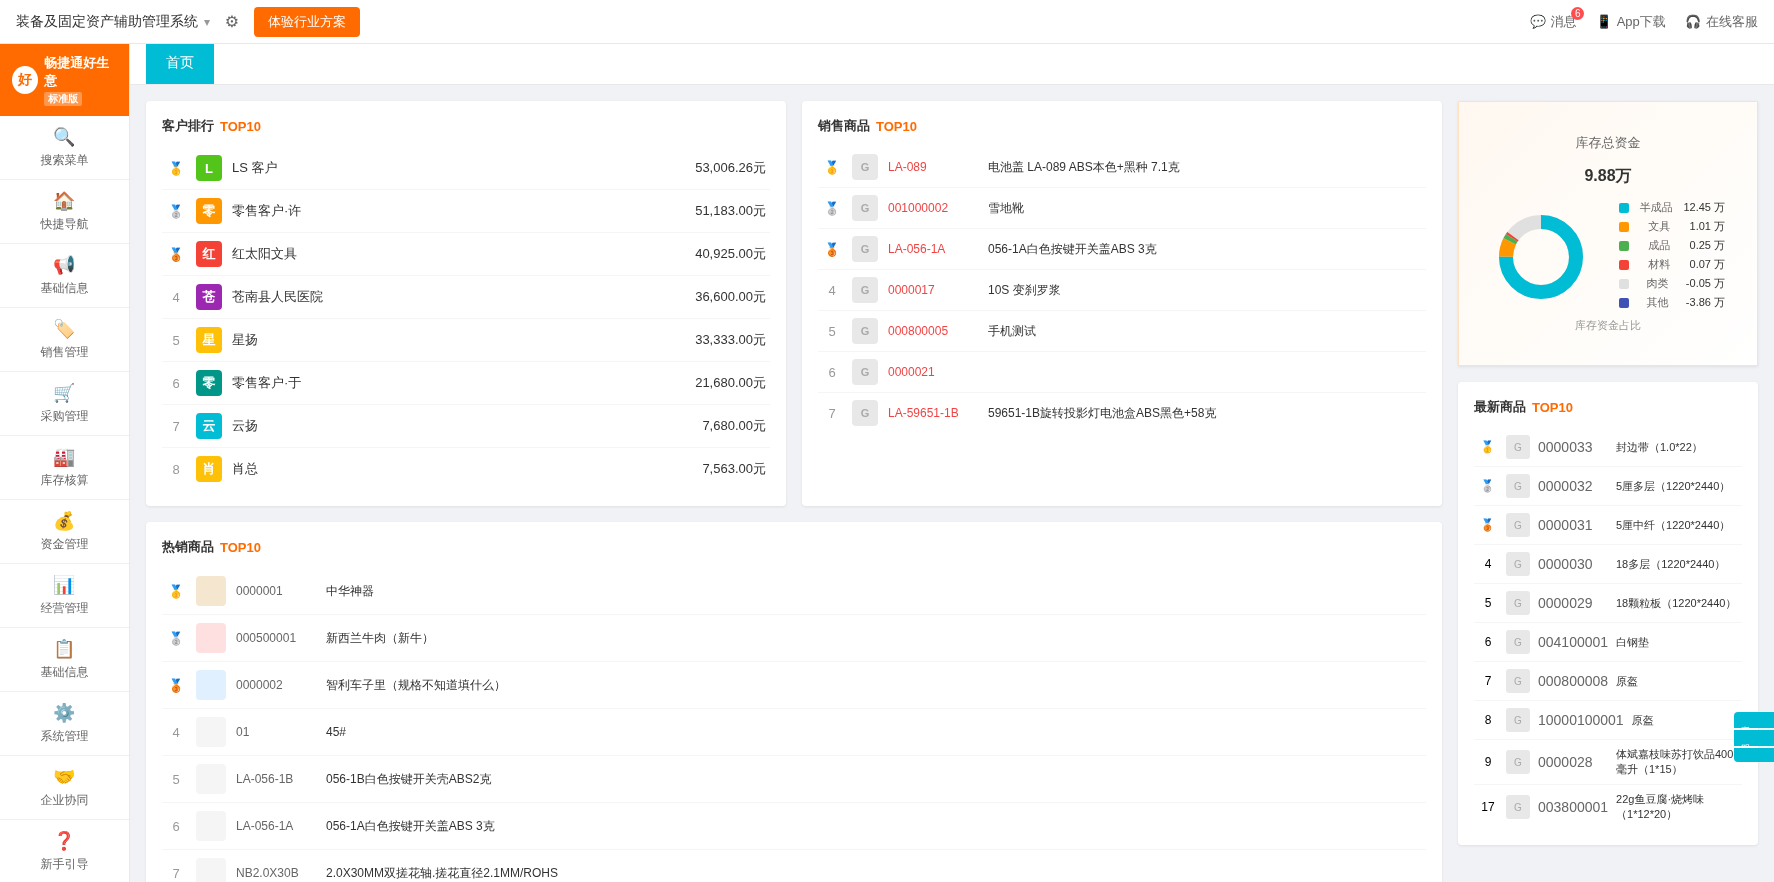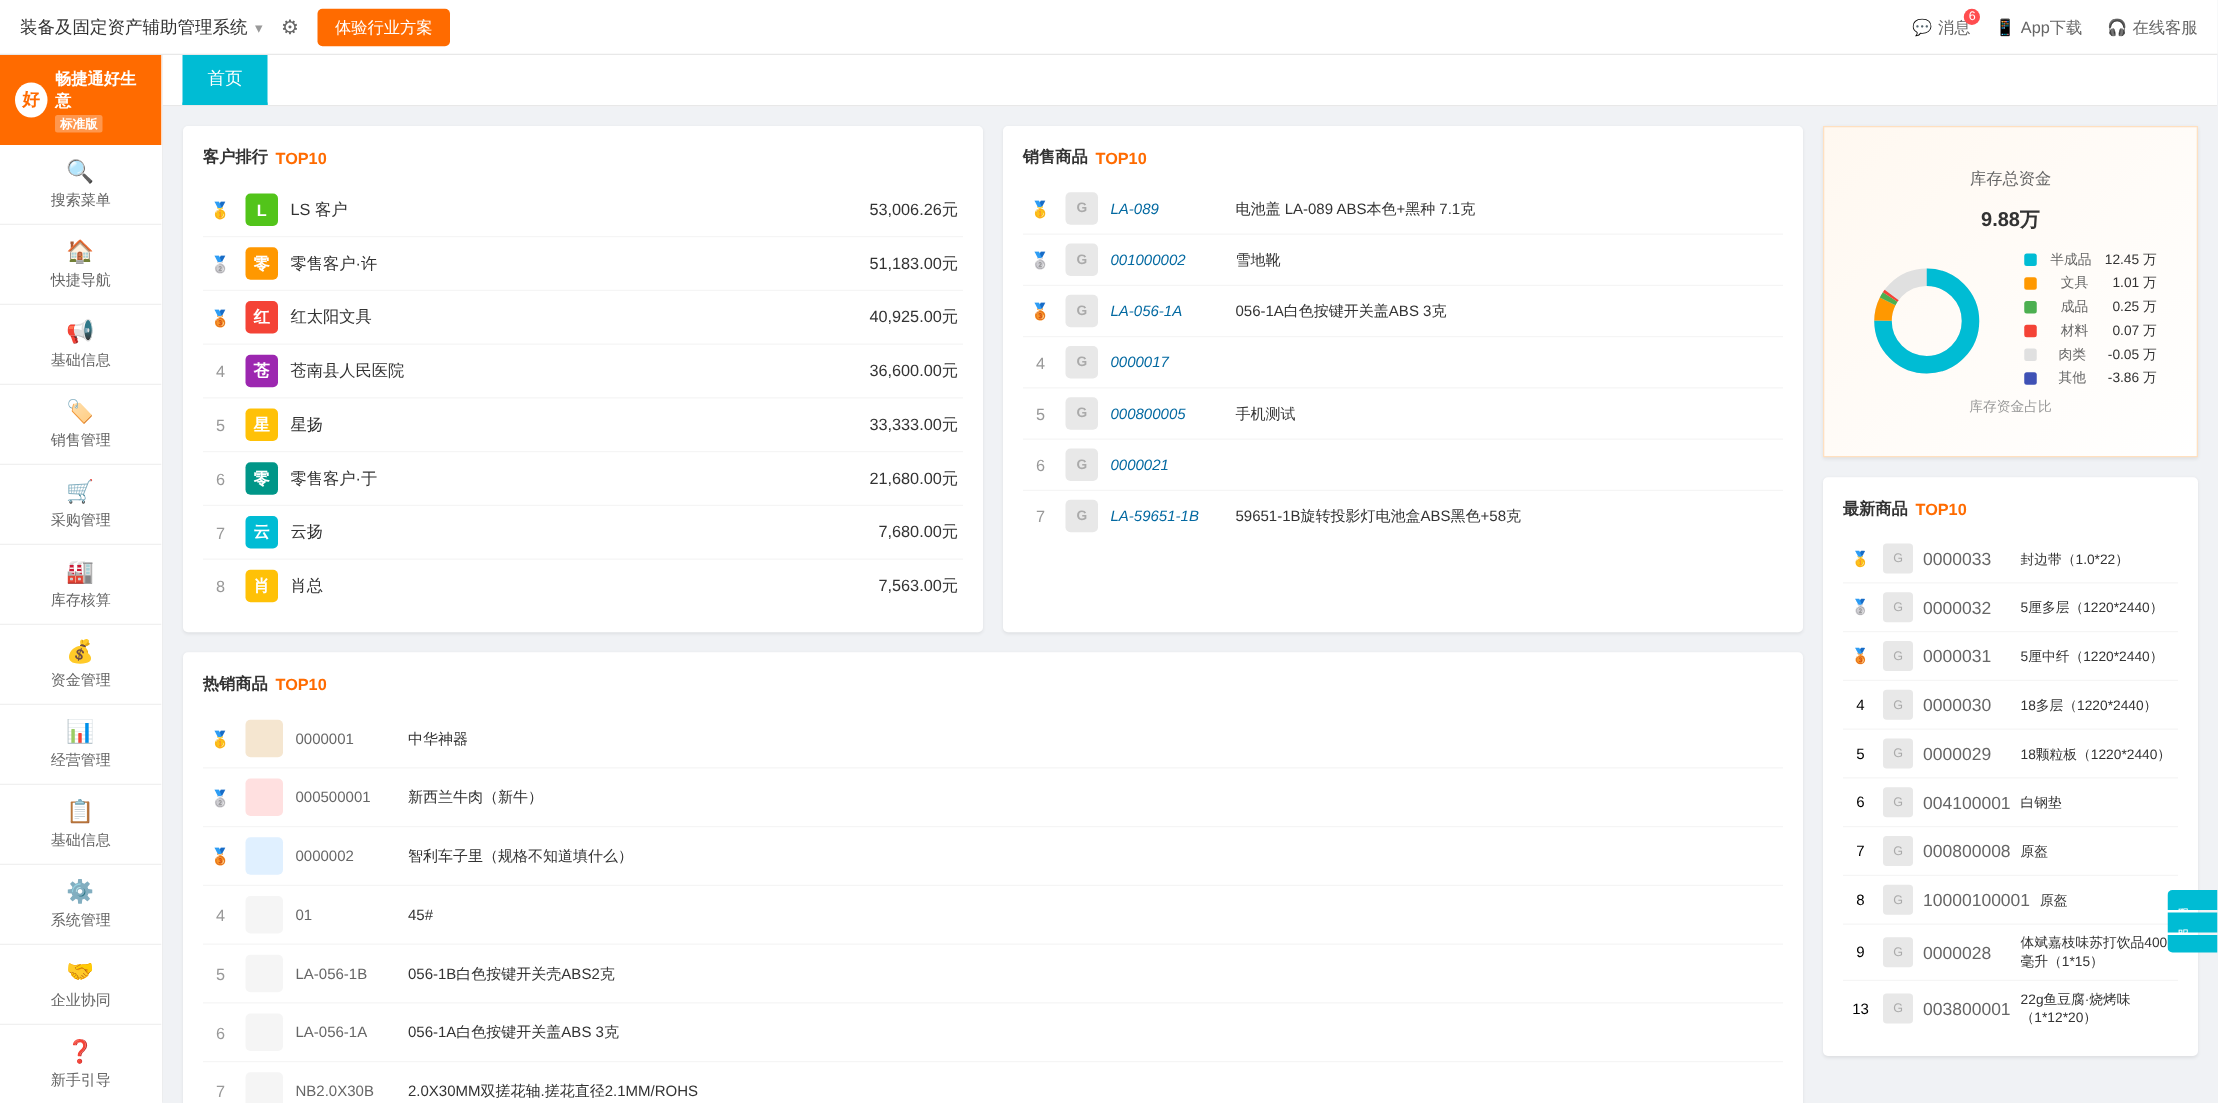--- a/index.html
+++ b/index.html
@@ -216,21 +216,21 @@
     .product-row:last-child { border-bottom: none; }
     .prod-num { width: 20px; text-align: center; color: #999; }
     .prod-icon {
       width: 26px; height: 26px;
       border-radius: 4px;
       background: #e8e8e8;
       display: flex; align-items: center; justify-content: center;
       color: #aaa; font-size: 11px; font-weight: bold;
       flex-shrink: 0;
     }
-    .prod-code { color: #0369a1; font-size: 12px; min-width: 90px; font-style: italic; }
+    .prod-code { color: #ef4444; font-size: 12px; min-width: 90px; }
     .prod-name { flex: 1; color: #333; font-size: 12px; }
 
     
     .hot-prod-row {
       display: flex;
       align-items: center;
       padding: 8px 4px;
       border-bottom: 1px solid #f5f5f5;
       gap: 10px;
     }
@@ -531,20 +531,21 @@
             <div class="product-row">
               <span class="prod-num">🥉</span>
               <div class="prod-icon">G</div>
               <span class="prod-code">LA-056-1A</span>
               <span class="prod-name">056-1A白色按键开关盖ABS 3克</span>
             </div>
             <div class="product-row">
               <span class="prod-num">4</span>
               <div class="prod-icon">G</div>
               <span class="prod-code">0000017</span>
+              <span class="prod-name">10S 变刹罗浆</span>
             </div>
             <div class="product-row">
               <span class="prod-num">5</span>
               <div class="prod-icon">G</div>
               <span class="prod-code">000800005</span>
               <span class="prod-name">手机测试</span>
             </div>
             <div class="product-row">
               <span class="prod-num">6</span>
               <div class="prod-icon">G</div>
@@ -726,21 +727,21 @@
             <span class="new-code">10000100001</span>
             <span class="new-name">原盔</span>
           </div>
           <div class="new-prod-row">
             <span class="new-rank">9</span>
             <div class="new-icon">G</div>
             <span class="new-code">0000028</span>
             <span class="new-name">体斌嘉枝味苏打饮品400毫升（1*15）</span>
           </div>
           <div class="new-prod-row">
-            <span class="new-rank">13</span>
+            <span class="new-rank">17</span>
             <div class="new-icon">G</div>
             <span class="new-code">003800001</span>
             <span class="new-name">22g鱼豆腐·烧烤味（1*12*20）</span>
           </div>
         </div>
 
       </div>
 
     </div>
   </div>

